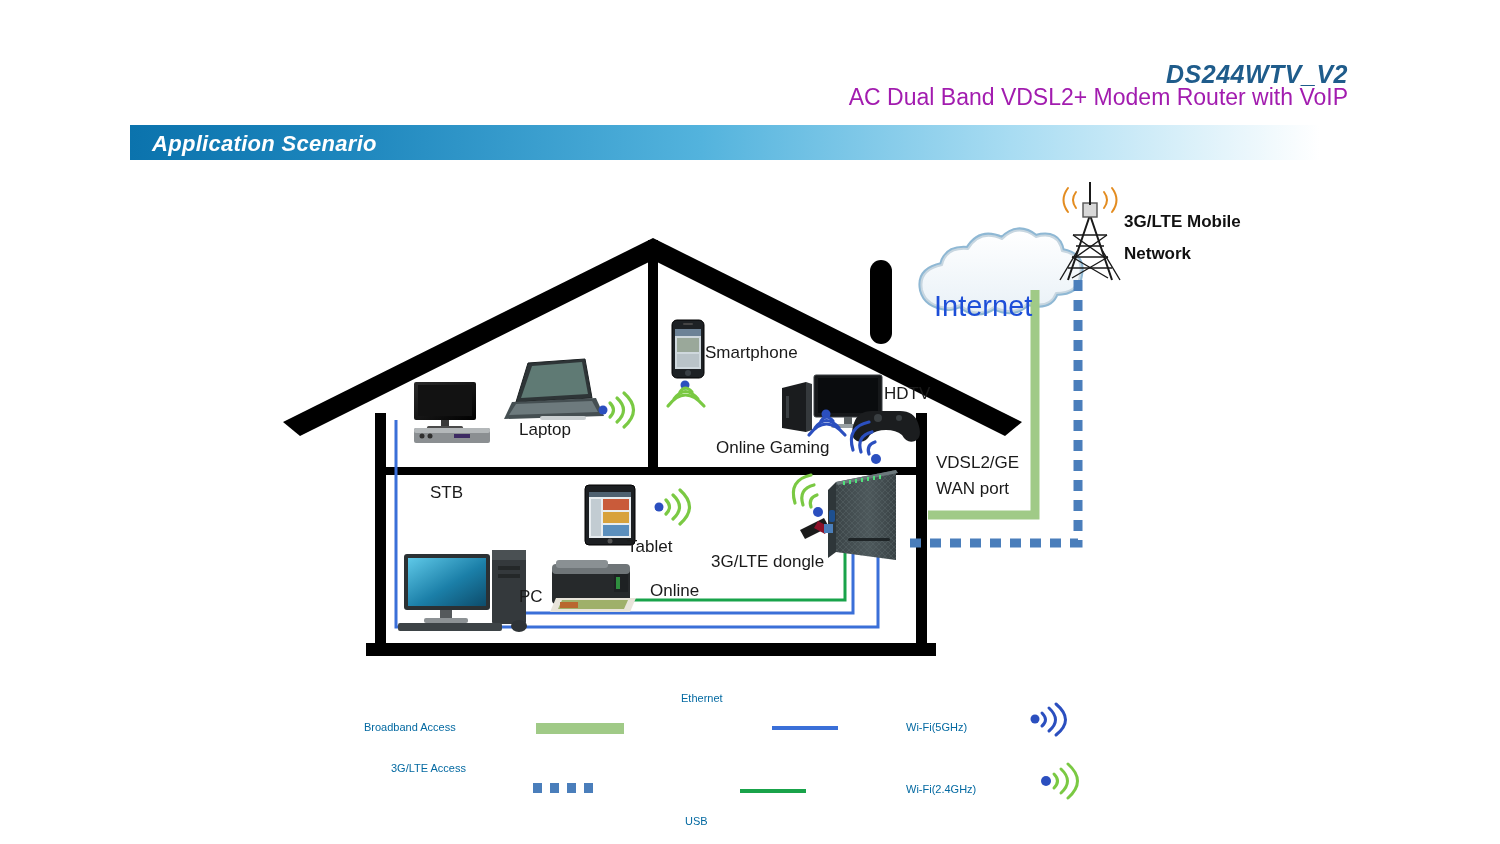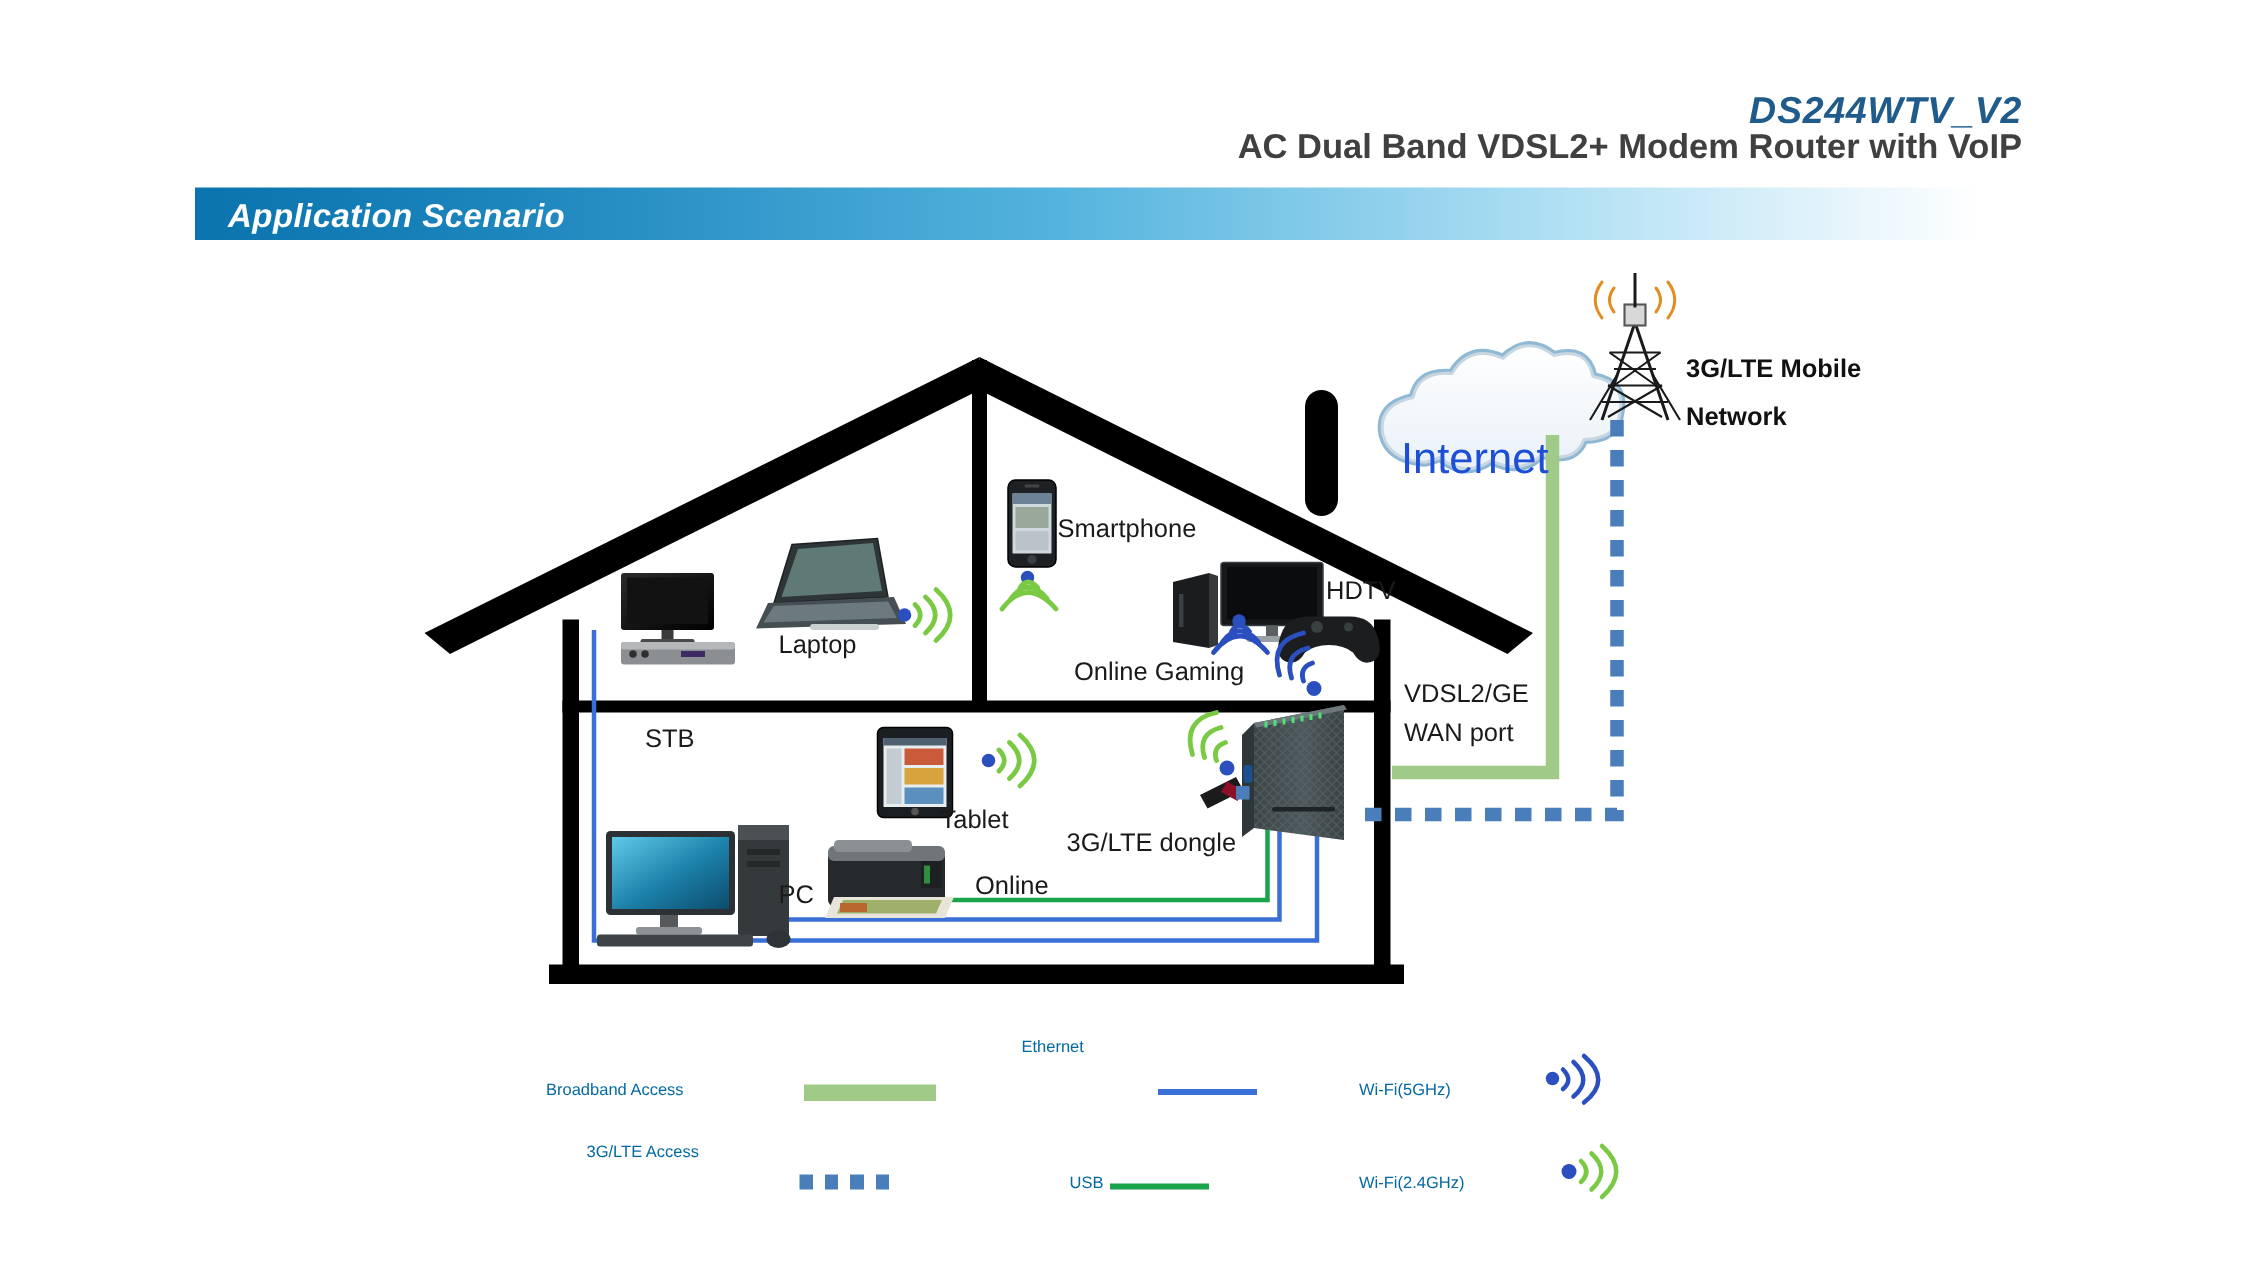--- a/index.html
+++ b/index.html
@@ -9,36 +9,36 @@
   .abs{position:absolute;}
 
   
   #model-number{
     position:absolute; right:152px; top:60px;
     font-size:25px; font-weight:bold; font-style:italic;
     color:#1f5c8b; letter-spacing:.5px; white-space:nowrap;
   }
   #product-title{
     position:absolute; right:152px; top:84px;
-    font-size:23px; font-weight:bold; color:#404040; white-space:nowrap;
+    font-size:23px; font-weight:normal; color:#a21caf; white-space:nowrap;
   }
   #section-banner{
     position:absolute; left:130px; top:125px; width:1190px; height:35px;
     background:linear-gradient(to right,#0b73ad 0%,#1d86bd 18%,#53b3dd 48%,#a8dcf2 74%,#ffffff 100%);
   }
   #section-banner-label{
     position:absolute; left:10px; top:6px;
     font-size:22px; font-weight:bold; font-style:italic; color:#ffffff;
     letter-spacing:.3px;
     margin-left:12px;
   }
 
   
   .dev-label{position:absolute;font-size:17px;color:#1a1a1a;white-space:nowrap;}
-  .bold-label{position:absolute;font-size:17px;font-weight:bold;color:#111;white-space:nowrap;margin-top:24px;}
+  .bold-label{position:absolute;font-size:17px;font-weight:bold;color:#111;white-space:nowrap;}
 
   
   .lg-text{position:absolute;font-size:11px;font-weight:normal;color:#0369a1;white-space:nowrap;}
   .lg-bar{position:absolute;}
 
   svg{display:block;overflow:visible;}
 </style>
 </head>
 <body>
 
@@ -314,21 +314,21 @@
       <path d="M16 11 q7 7 0 13"></path>
         <path d="M23 6 q13 12 0 23"></path>
         <path d="M30 2 q19 16 0 31"></path>
     </g>
   </svg>
 
   <div class="lg-text" style="left:363px;top:762px;margin-left:28px;">3G/LTE Access</div>
   <div class="lg-bar" style="left:533px;top:783px;width:66px;height:10px;
        background:repeating-linear-gradient(to right,#4a7ebb 0,#4a7ebb 9px,transparent 9px,transparent 17px);"></div>
 
-  <div class="lg-text" style="left:685px;top:783px;margin-left:28px;">USB</div>
+  <div class="lg-text" style="left:685px;top:815px;">USB</div>
   <div class="lg-bar" style="left:740px;top:789px;width:66px;height:4px;background:#19a34a;"></div>
 
   <div class="lg-text" style="left:906px;top:783px;">Wi-Fi(2.4GHz)</div>
   <svg class="abs" style="left:1037px;top:763px;" width="46" height="38">
     <g fill="none" stroke="#7ac943" stroke-width="3" stroke-linecap="round">
       <circle cx="9" cy="18" r="5" fill="#2b4fbf" stroke="none"></circle>
       <path d="M17 11 q7 7 0 14"></path>
         <path d="M24 6 q13 12 0 24"></path>
         <path d="M31 1 q19 17 0 34"></path>
     </g>

